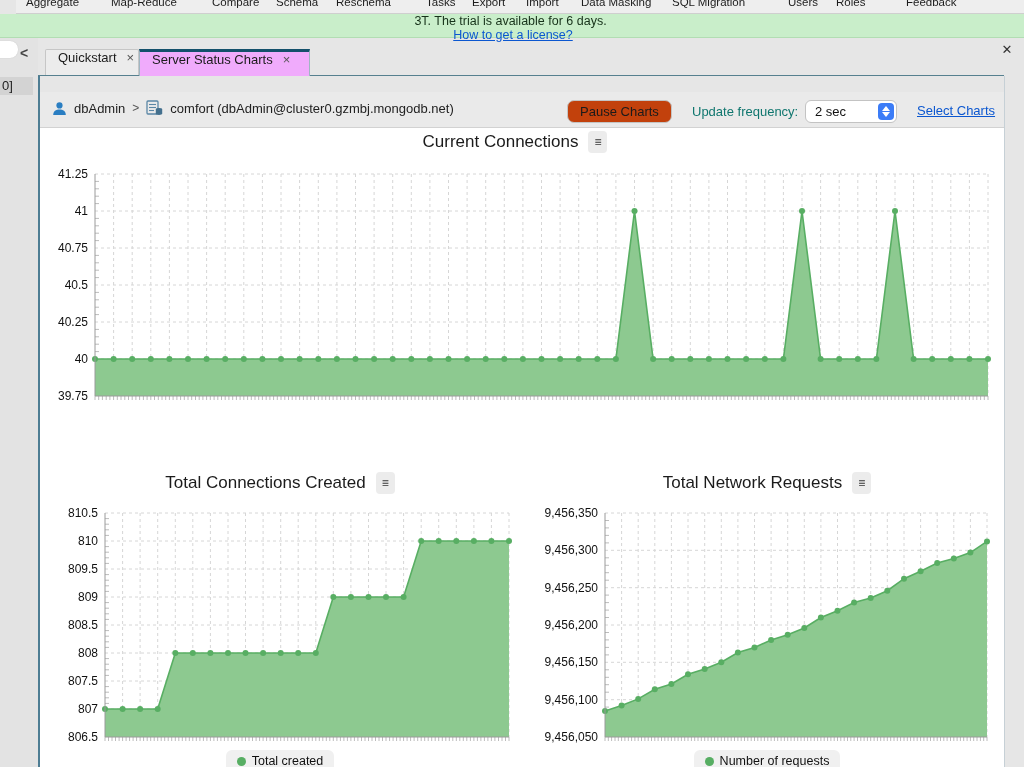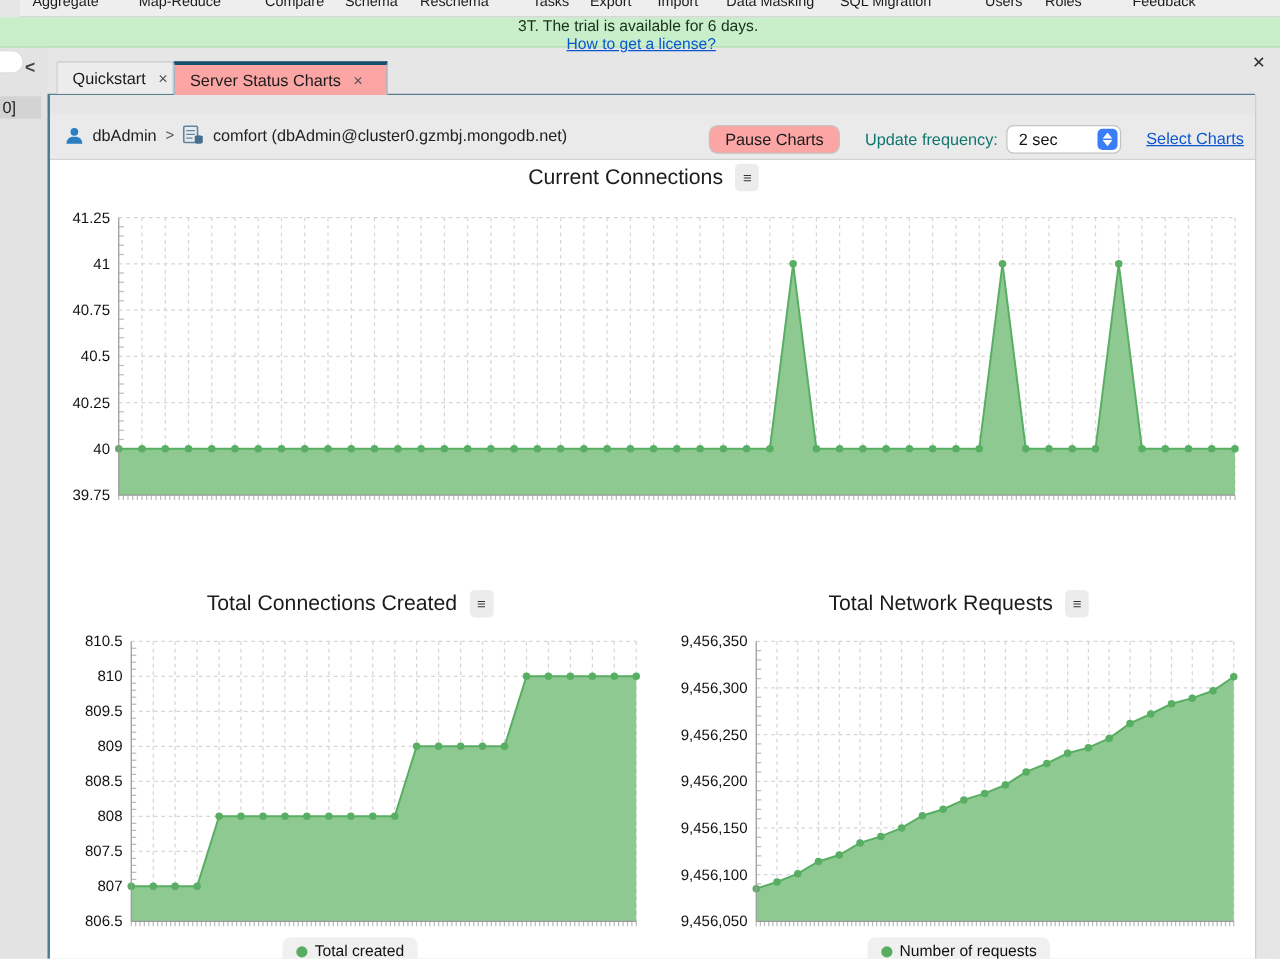--- a/index.html
+++ b/index.html
@@ -17,35 +17,35 @@
   .notif-link { font-size:12.5px; color:#0b57d0; text-decoration:underline; margin-left:5px; cursor:pointer; }
   .notif-close { margin-left:auto; font-size:13px; color:#333; width:18px; text-align:center; cursor:pointer; }
 
   
   .left-strip { position:absolute; left:0; top:38px; width:38px; height:729px; background:#e3e3e3; }
   .mini-box { position:absolute; left:-8px; top:3px; width:26px; height:17px; background:#fff; border-radius:8px; box-shadow:0 0 1px #bbb; }
   .collapse { position:absolute; left:20px; top:7px; font-size:14px; font-weight:600; color:#444; cursor:pointer; }
   .partial-row { position:absolute; left:0; top:39px; width:33px; height:18px; background:#d3d3d3; font-size:13px; color:#222; line-height:18px; padding-left:2px; overflow:hidden; }
 
   
-  .tab { position:absolute; top:49px; display:flex; align-items:center; gap:10px; padding:0 12px; font-size:13px; color:#1b1b1b; cursor:pointer; z-index:4; }
+  .tab { position:absolute; top:49px; display:flex; align-items:flex-start; gap:10px; padding:0 12px; font-size:13px; color:#1b1b1b; cursor:pointer; z-index:4; }
   .tab-inactive { left:45px; width:94px; height:26px; background:#ececec; border:1px solid #c6c6c6; border-bottom:none; border-radius:2px 2px 0 0; }
-  .tab-active { left:139px; width:171px; height:27px; background:#fca5a5; border-left:1px solid #9fb6c2; border-right:1px solid #9fb6c2; border-top:3px solid #14506b; }
+  .tab-active { left:139px; width:171px; height:27px; background:#f0abfc; border-left:1px solid #9fb6c2; border-right:1px solid #9fb6c2; border-top:3px solid #14506b; }
   .tab-x { color:#555; font-size:13px; cursor:pointer; }
 
   
   .panel-top-border { position:absolute; left:38px; top:75px; width:966px; height:1px; background:#56808f; z-index:3; }
   .panel-left-border { position:absolute; left:38px; top:76px; width:2px; height:691px; background:#4e7d93; z-index:3; }
   .panel-right-border { position:absolute; left:1004px; top:76px; width:1px; height:691px; background:#c6d0d6; z-index:3; }
 
   
   .panel-header { position:absolute; left:40px; top:92px; width:964px; height:36px; background:#eaeaea; border-bottom:1px solid #d2d2d2; z-index:2; }
   .crumb { position:absolute; left:12px; top:8px; display:flex; align-items:center; gap:7px; font-size:13px; color:#222; }
   .crumb-sep { color:#555; font-size:12px; }
-  .pause-btn { position:absolute; left:527px; top:8px; width:105px; height:23px; background:#fca5a5; border:1px solid #c4c4c4; border-radius:7px; font-size:13px; color:#1b1b1b; display:flex; align-items:center; justify-content:center; cursor:pointer;text-align:right; }
+  .pause-btn { position:absolute; left:527px; top:8px; width:105px; height:23px; background:#c2410c; border:1px solid #c4c4c4; border-radius:7px; font-size:13px; color:#1b1b1b; display:flex; align-items:center; justify-content:center; cursor:pointer;text-align:right; }
   .freq-label { position:absolute; left:652px; top:12px; font-size:13px; color:#0f766e; }
   .freq-select { position:absolute; left:765px; top:8px; width:92px; height:23px; background:#fff; border:1px solid #c3c3c3; border-radius:6px; display:flex; align-items:center; font-size:13px; color:#111; padding-left:9px; cursor:pointer; }
   .stepper { position:absolute; right:2px; top:2px; width:16px; height:17px; background:#3b7cf7; border-radius:4px; display:flex; flex-direction:column; align-items:center; justify-content:center; gap:1px; }
   .select-charts { position:absolute; left:877px; top:11px; font-size:13px; color:#0b57d0; text-decoration:underline; cursor:pointer; }
 
   
   .charts-area { position:absolute; left:40px; top:112px; width:964px; height:655px; background:#fff; z-index:1; }
   .chart-title-row { position:absolute; display:flex; align-items:center; justify-content:center; gap:10px; z-index:2; }
   .chart-title { font-size:17px; color:#1b1b1b; }
   .menu-btn { width:19px; height:22px; background:#ececec; border-radius:4px; font-size:12px; color:#333; display:flex; align-items:center; justify-content:center; cursor:pointer; }

